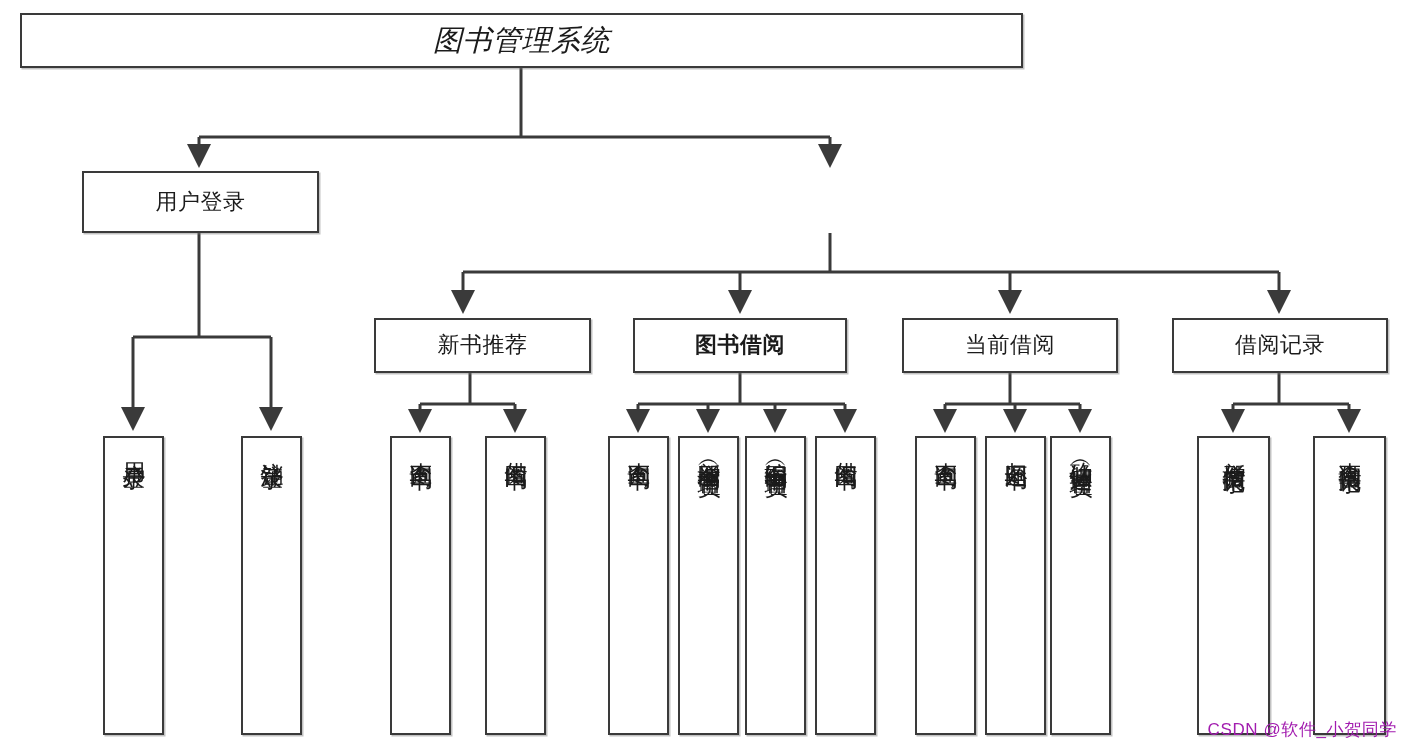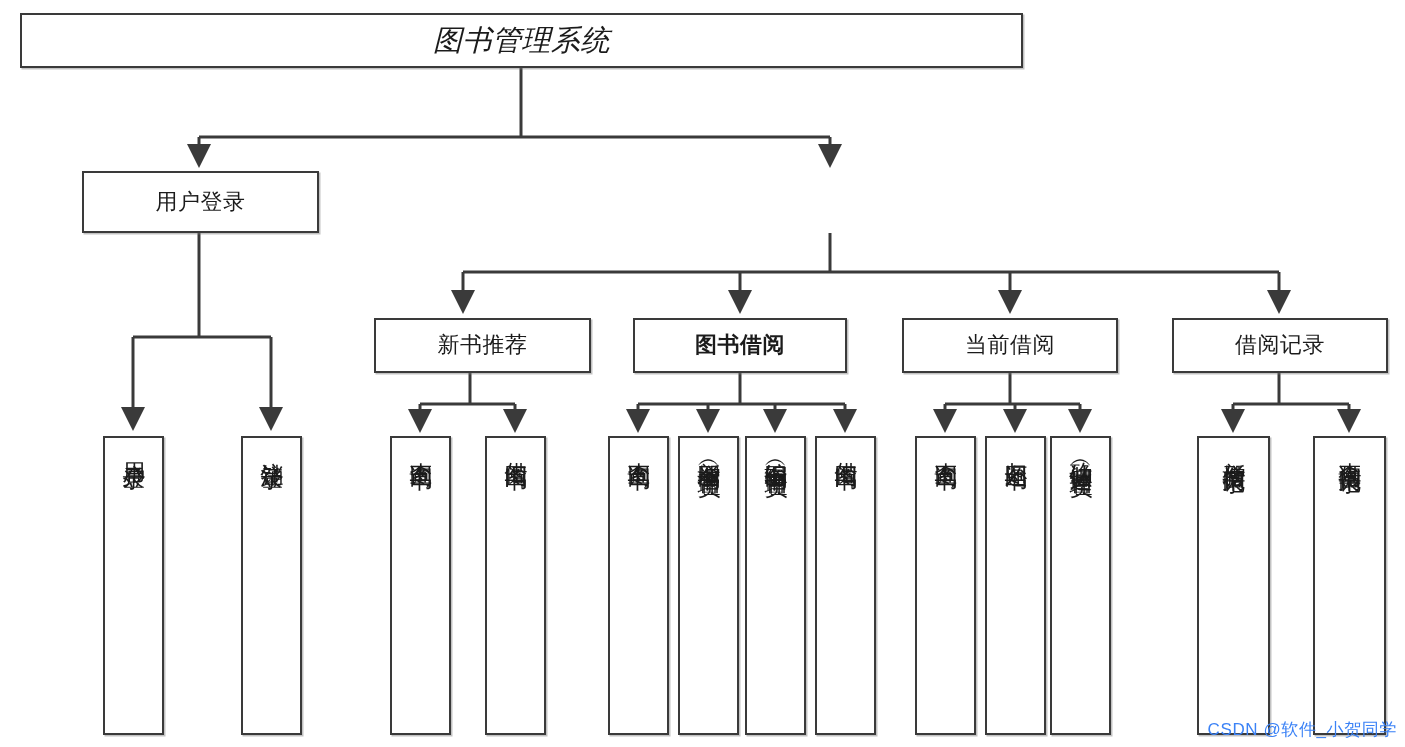--- a/index.html
+++ b/index.html
@@ -42,21 +42,21 @@
     line-height:1.12;
     letter-spacing:2px;
     margin:0 auto;
     max-height:290px;
   }
   #watermark{
     position:absolute;
     right:8px;
     bottom:6px;
     font-size:17px;
-    color:#3b82f6;
+    color:#a21caf;
     letter-spacing:.6px;
     white-space:nowrap;
     pointer-events:none;
   }
 </style>
 </head>
 <body>
 
 <div id="diagram-root">
 

